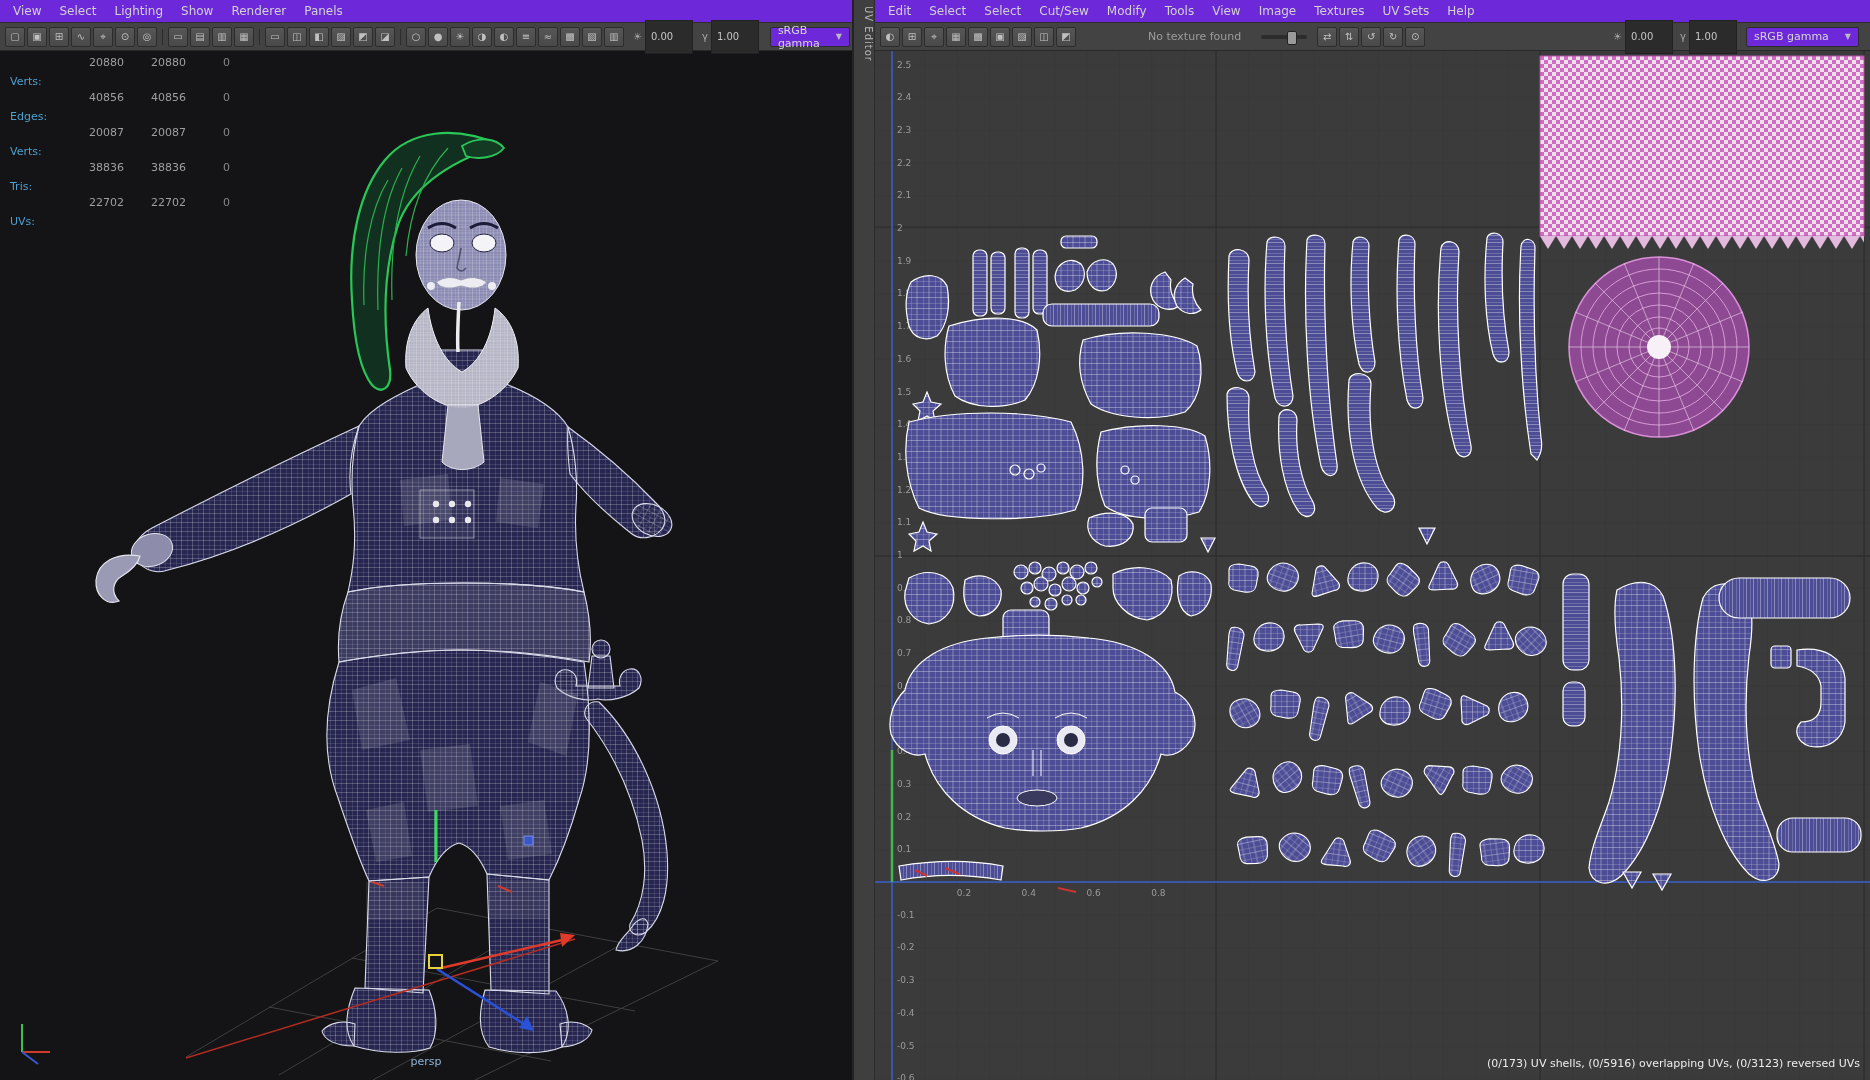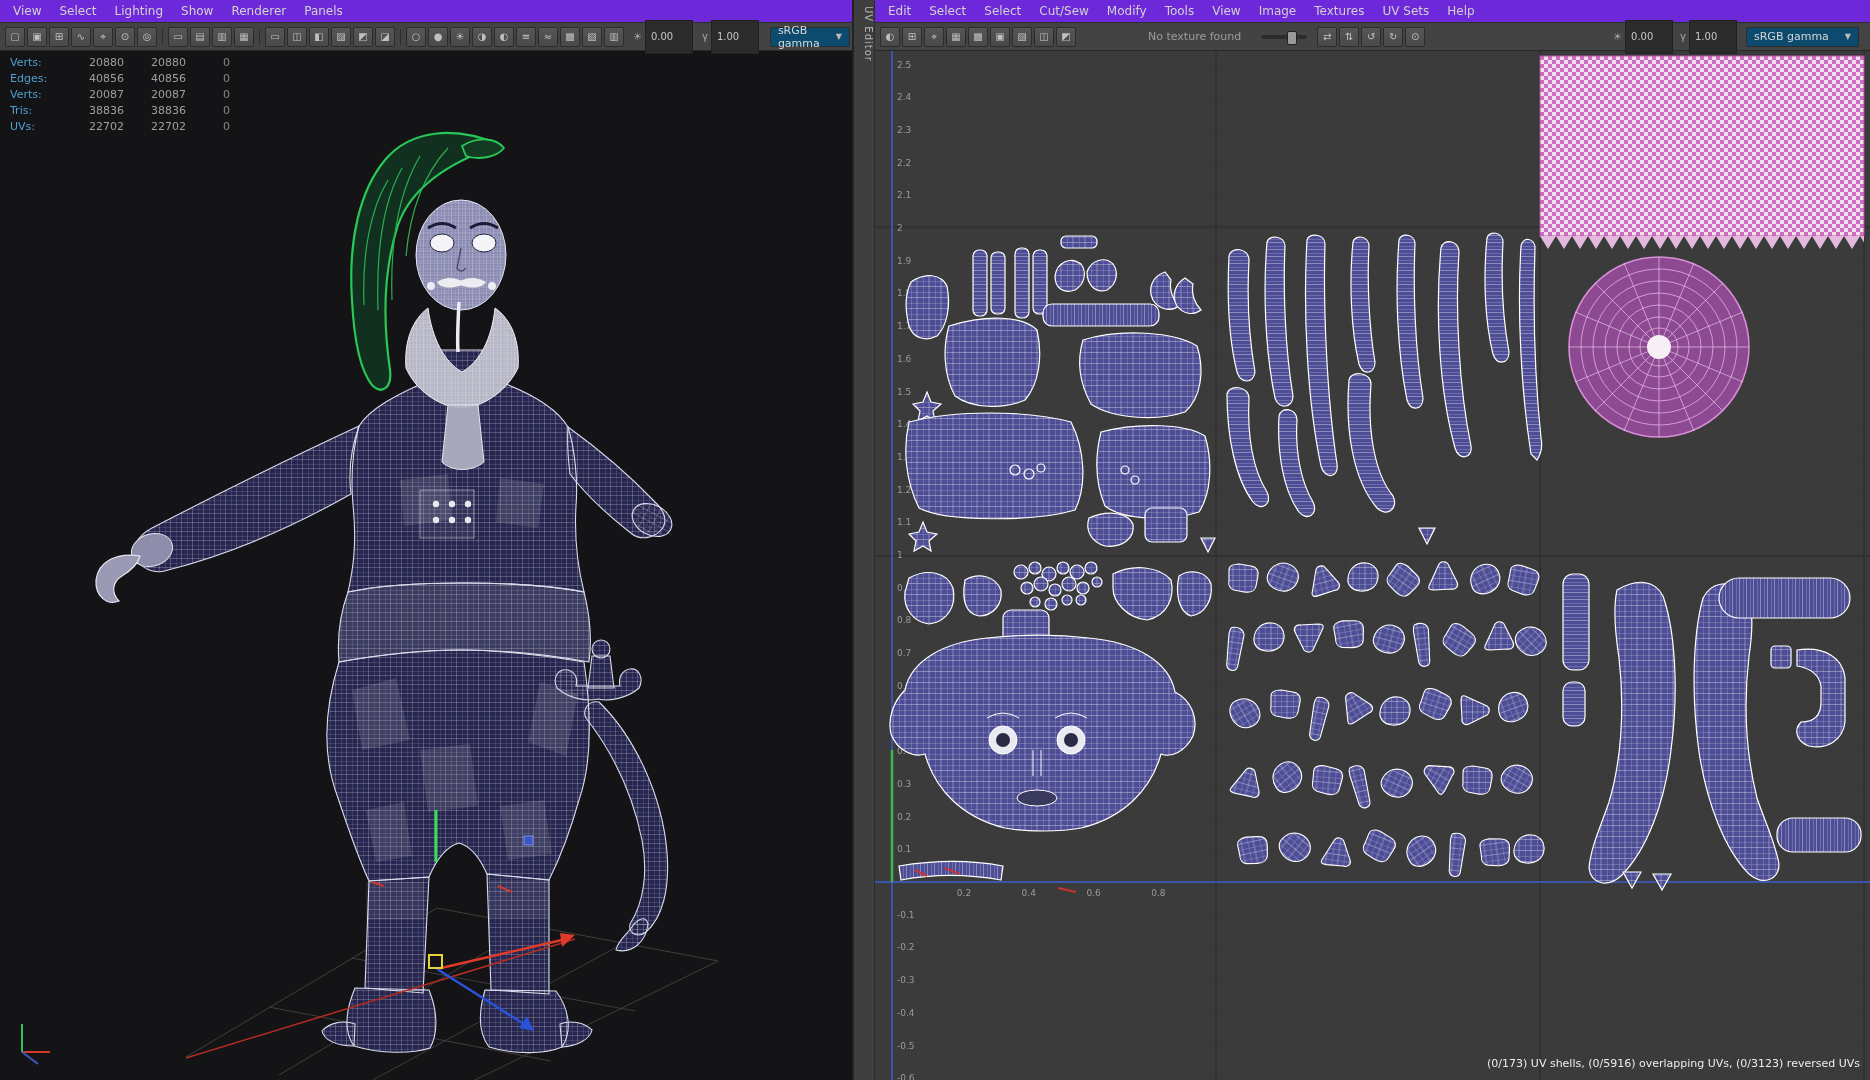--- a/index.html
+++ b/index.html
@@ -14,30 +14,30 @@
   .menubar{position:relative;z-index:5;height:22px;background:#6d28d9;display:flex;align-items:center;padding:0 4px;border-bottom:1px solid #2d2d2d;}
   .menu-item{font-size:12px;color:#d2d2d2;padding:0 9px;cursor:default;white-space:nowrap;}
   .toolbar{position:relative;z-index:5;height:27px;background:#434343;display:flex;align-items:center;gap:2px;padding:0 5px;border-bottom:1px solid #282828;}
   .icon-strip{display:flex;align-items:center;gap:2px;}
   .ticon{width:18px;height:18px;background:linear-gradient(#565656,#494949);border:1px solid #2c2c2c;border-radius:2px;color:#c0c0c0;font-size:10px;line-height:16px;display:flex;align-items:center;justify-content:center;flex:0 0 auto;}
   .ticon i{font-style:normal;}
   .ticon[data-name="separator"]{width:1px;height:16px;background:#2c2c2c;border:none;border-radius:0;margin:0 3px;}
   .field{display:flex;align-items:center;gap:3px;margin-left:7px;}
   .field .fi{color:#a8a8a8;font-size:10px;}
   .field .fv{min-width:36px;height:16px;background:#2b2b2b;border:1px solid #222;color:#c6c6c6;font-size:10px;display:flex;align-items:center;padding:8px 5px;}
-  .dropdown{margin-left:9px;height:18px;background:#0c4a6e;border:1px solid #2c2c2c;border-radius:2px;color:#d6d6d6;font-size:11px;display:flex;align-items:center;padding:0 7px;gap:16px;}
+  .dropdown{margin-left:9px;height:18px;background:#6d28d9;border:1px solid #2c2c2c;border-radius:2px;color:#d6d6d6;font-size:11px;display:flex;align-items:center;padding:0 7px;gap:16px;}
   .dropdown .caret{font-size:8px;color:#bbb;}
   .tb-text{color:#9c9c9c;font-size:11px;margin:0 10px 0 70px;white-space:nowrap;}
   .slider{width:46px;height:4px;background:#2c2c2c;border-radius:2px;position:relative;margin:0 8px;}
   .slider .knob{position:absolute;left:26px;top:-4px;width:8px;height:12px;background:#9a9a9a;border:1px solid #222;border-radius:2px;}
   .push-right{margin-left:auto;display:flex;align-items:center;}
   
   .viewport{position:absolute;left:0;top:50px;width:852px;height:1030px;background:#141416;}
   .hud{position:absolute;left:10px;top:6px;display:grid;grid-template-columns:52px 62px 62px 44px;row-gap:3px;font-size:11px;z-index:3;}
-  .hud .hl{color:#4f9fd0;}
+  .hud .hl{color:#4f9fd0;margin-top:19px;}
   .hud .hv{color:#9f9f9f;text-align:right;}
   .hud .hz{color:#868686;text-align:right;}
   .persp-label{position:absolute;left:0;right:0;bottom:12px;text-align:center;color:#8fb3d6;font-size:11px;z-index:3;}
   
   .uv-canvas{position:absolute;left:0;top:50px;right:0;bottom:0;background:#a21caf;}
   .uv-status{position:absolute;right:10px;bottom:10px;color:#ececec;font-size:11px;font-weight:normal;z-index:3;}
   #ruler-y text,#ruler-x text{fill:#9b9b9b;font-size:9px;font-family:"DejaVu Sans",sans-serif;}
   svg{display:block;}
 </style>
 </head>
@@ -305,20 +305,21 @@
           <rect x="524" y="786" width="9" height="9" fill="#3a57c9" stroke="#7a90e0" data-name="pivot-dot"></rect>
         </g>
 
         <g data-name="axis-gizmo" stroke-width="2" fill="none">
           <path d="M22,1002 H50" stroke="#d23a2a"></path>
           <path d="M22,1002 V974" stroke="#35c055"></path>
           <path d="M22,1002 L38,1014" stroke="#3a57c9"></path>
         </g>
       </svg>
 
+      <div class="persp-label" data-name="camera-label">persp</div>
     </div>
   </div>
 
   <div class="panel-right" data-name="uv-editor-panel">
     <div class="uv-tab" data-name="uv-editor-tab">UV Editor</div>
     <div class="uv-main" data-name="uv-editor-main">
       <div class="menubar" data-name="uv-menubar">
 
       <span class="menu-item" data-name="menu-edit">Edit</span>
           <span class="menu-item" data-name="menu-create">Select</span>

